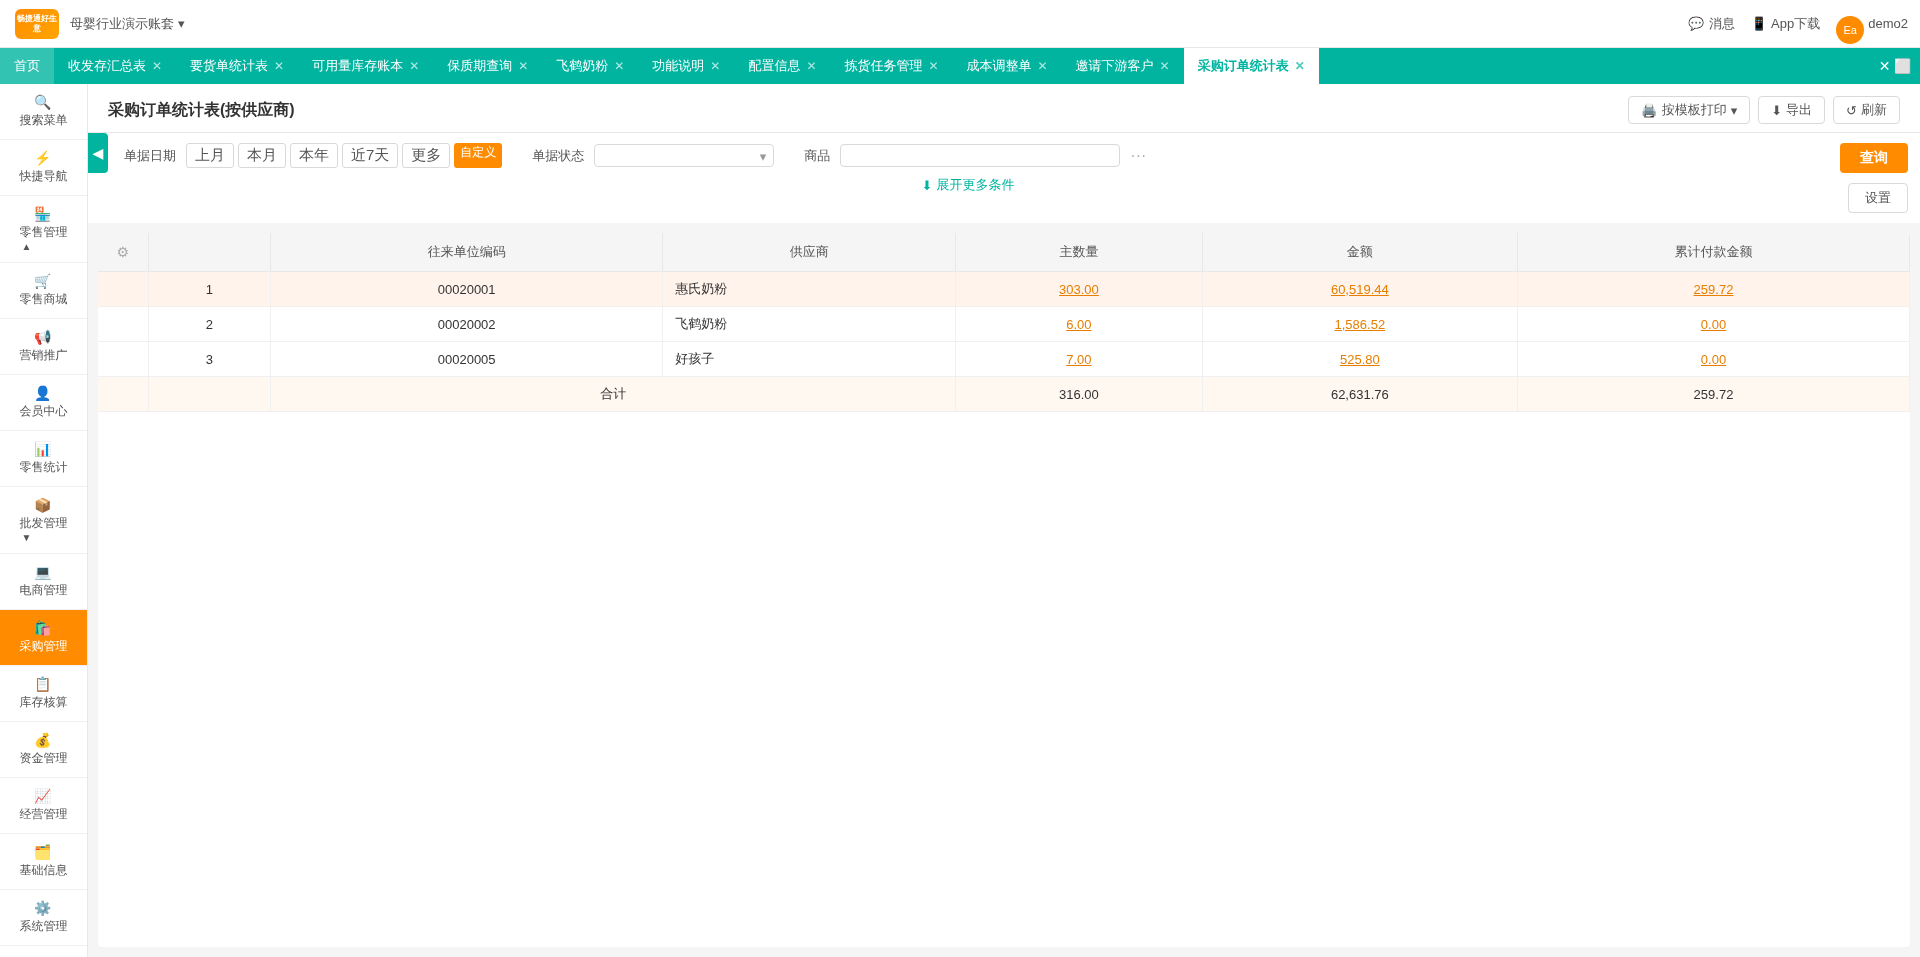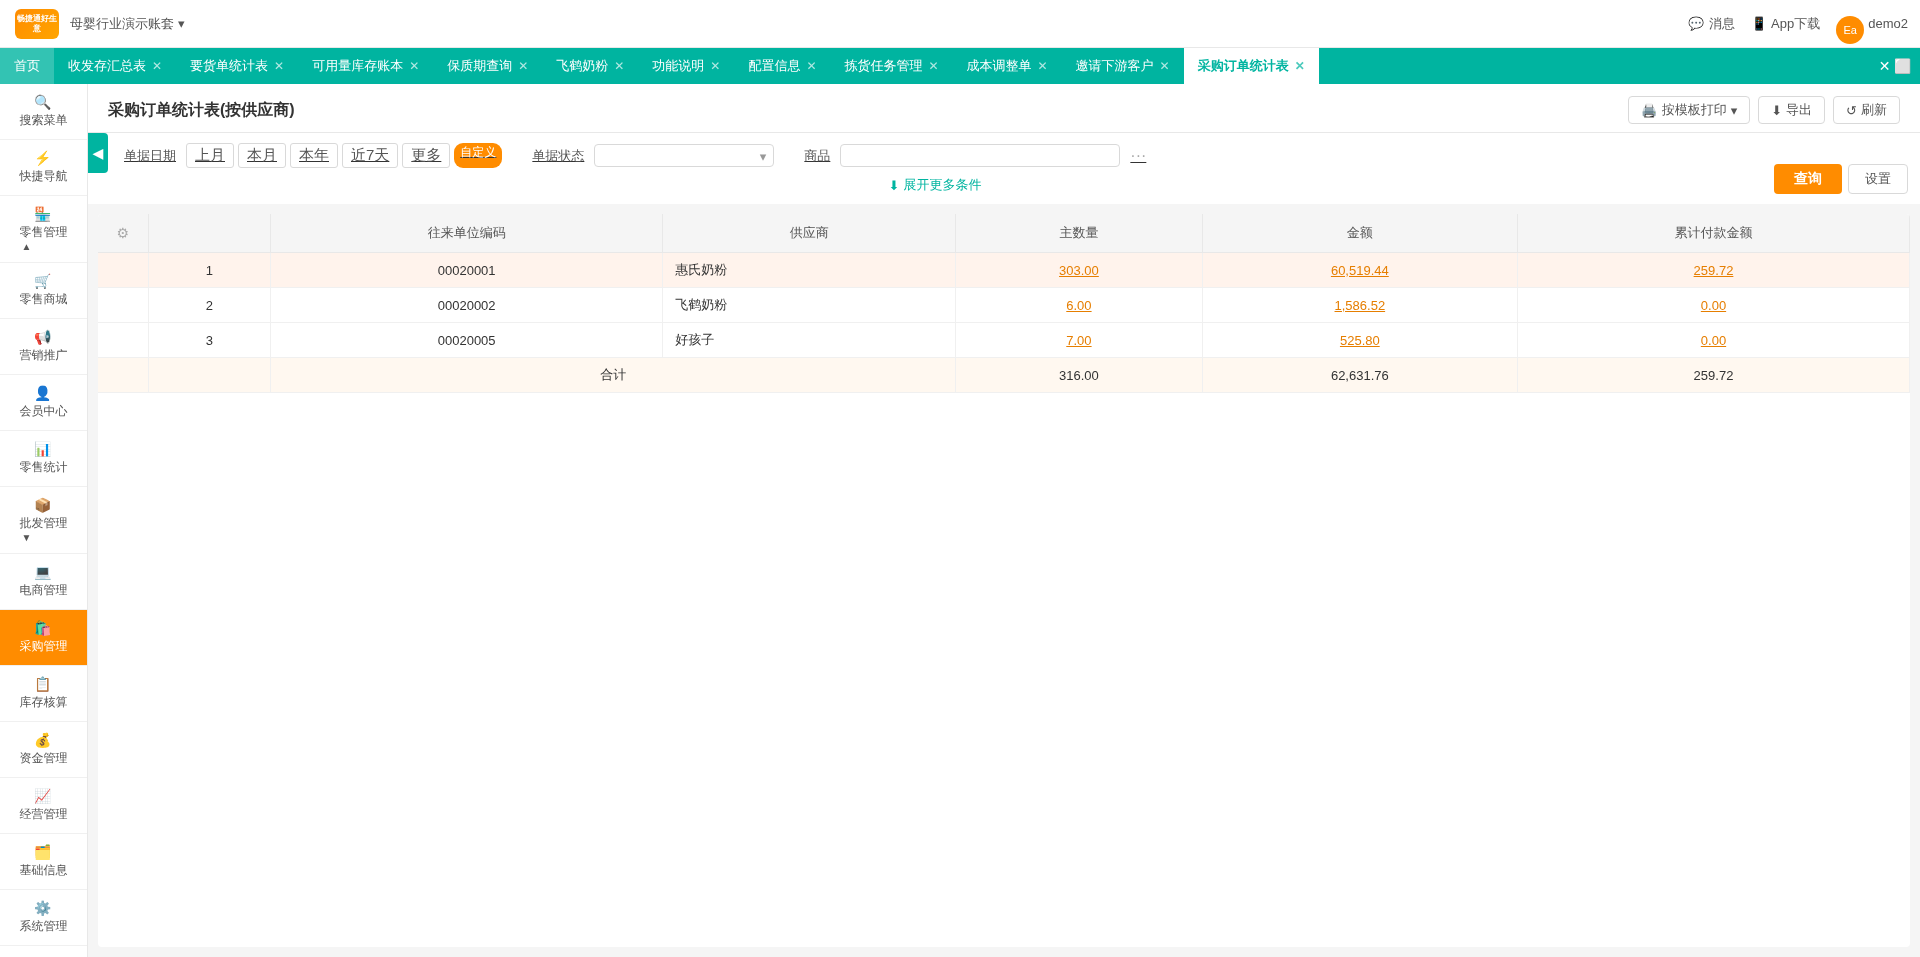--- a/index.html
+++ b/index.html
@@ -41,21 +41,21 @@
     .page-title { font-size: 16px; font-weight: bold; color: #333; }
     .page-actions { display: flex; align-items: center; gap: 8px; }
     .btn-print { background: #fff; border: 1px solid #d9d9d9; border-radius: 4px; padding: 4px 12px; cursor: pointer; font-size: 13px; color: #555; display: flex; align-items: center; gap: 4px; }
     .btn-export { background: #fff; border: 1px solid #d9d9d9; border-radius: 4px; padding: 4px 12px; cursor: pointer; font-size: 13px; color: #555; display: flex; align-items: center; gap: 4px; }
     .btn-refresh { background: #fff; border: 1px solid #d9d9d9; border-radius: 4px; padding: 4px 12px; cursor: pointer; font-size: 13px; color: #555; display: flex; align-items: center; gap: 4px; }
     .filter-label { color: #555; font-size: 13px; white-space: nowrap; }
     .filter-date-range { display: flex; align-items: center; gap: 4px; font-size: 13px; color: #333; }
     .date-input { border: 1px solid #d9d9d9; border-radius: 4px; padding: 3px 8px; font-size: 12px; color: #333; background: #fff; cursor: pointer; }
     .quick-dates { display: flex; gap: 4px; }
     .quick-date-btn { padding: 2px 8px; border: 1px solid #d9d9d9; border-radius: 3px; font-size: 15px; cursor: pointer; color: #555; background: #fff; }
-    .custom-badge { background: #ff8c00; color: #fff; border-radius: 9px; padding: 1px 6px; font-size: 12px; }
+    .custom-badge { background: #ff8c00; color: #fff; border-radius: 3px; padding: 1px 6px; font-size: 12px; }
     .filter-select { border: 1px solid #d9d9d9; border-radius: 4px; padding: 3px 28px 3px 8px; font-size: 13px; color: #333; background: #fff; cursor: pointer; min-width: 180px; appearance: none; position: relative; }
     .select-wrapper { position: relative; display: inline-block; }
     .select-wrapper::after { content: '▾'; position: absolute; right: 8px; top: 50%; transform: translateY(-50%); color: #999; pointer-events: none; }
     .filter-text-input { border: 1px solid #d9d9d9; border-radius: 4px; padding: 3px 8px; font-size: 13px; color: #333; background: #fff; min-width: 200px; }
     .expand-more { display: flex; align-items: center; gap: 4px; color: #00b4a0; cursor: pointer; font-size: 13px; }
     .expand-more-row { display: flex; justify-content: center; margin-top: 8px; }
     .btn-query { background: #ff8c00; color: #fff; border: none; border-radius: 4px; padding: 6px 20px; cursor: pointer; font-size: 14px; font-weight: bold; }
     .btn-setting { background: #fff; color: #555; border: 1px solid #d9d9d9; border-radius: 4px; padding: 5px 16px; cursor: pointer; font-size: 13px; margin-top: 4px; }
     .three-dots { color: #aaa; cursor: pointer; font-size: 16px; }
 
@@ -72,23 +72,23 @@
     .gear-col { width: 40px; }
     .tfoot-row td { background: #fff8f0; font-weight: normal; }
     .col-supplier { text-align: left; }
     .col-num { text-align: center; }
 
     
     .collapse-btn { background: #00b4a0; color: #fff; border: none; width: 20px; height: 40px; cursor: pointer; display: flex; align-items: center; justify-content: center; border-radius: 0 4px 4px 0; margin-right: 0; font-size: 14px; }
 
     .filter-section { background: #fff; display: flex; gap: 0; }
     .filter-main { flex: 1; padding: 10px 16px; }
-    .filter-side { padding: 10px 12px; display: flex; flex-direction: row; align-items: flex-end; justify-content: flex-start; gap: 6px; }
-
-    .row1 { display: flex; align-items: center; gap: 10px; text-decoration: underline; }
+    .filter-side { padding: 10px 12px; display: flex; flex-direction: column; align-items: flex-end; justify-content: flex-start; gap: 6px; }
+
+    .row1 { display: flex; align-items: center; gap: 10px; }
 
     .settings-icon { font-size: 14px; color: #aaa; }
   </style>
 </head>
 <body>
 
 <div class="top-bar">
   <div class="top-bar-left">
     <div class="logo">
       <div class="logo-img" style="font-size:8px; text-align:center; line-height:1.2;">畅捷通好生意</div>

